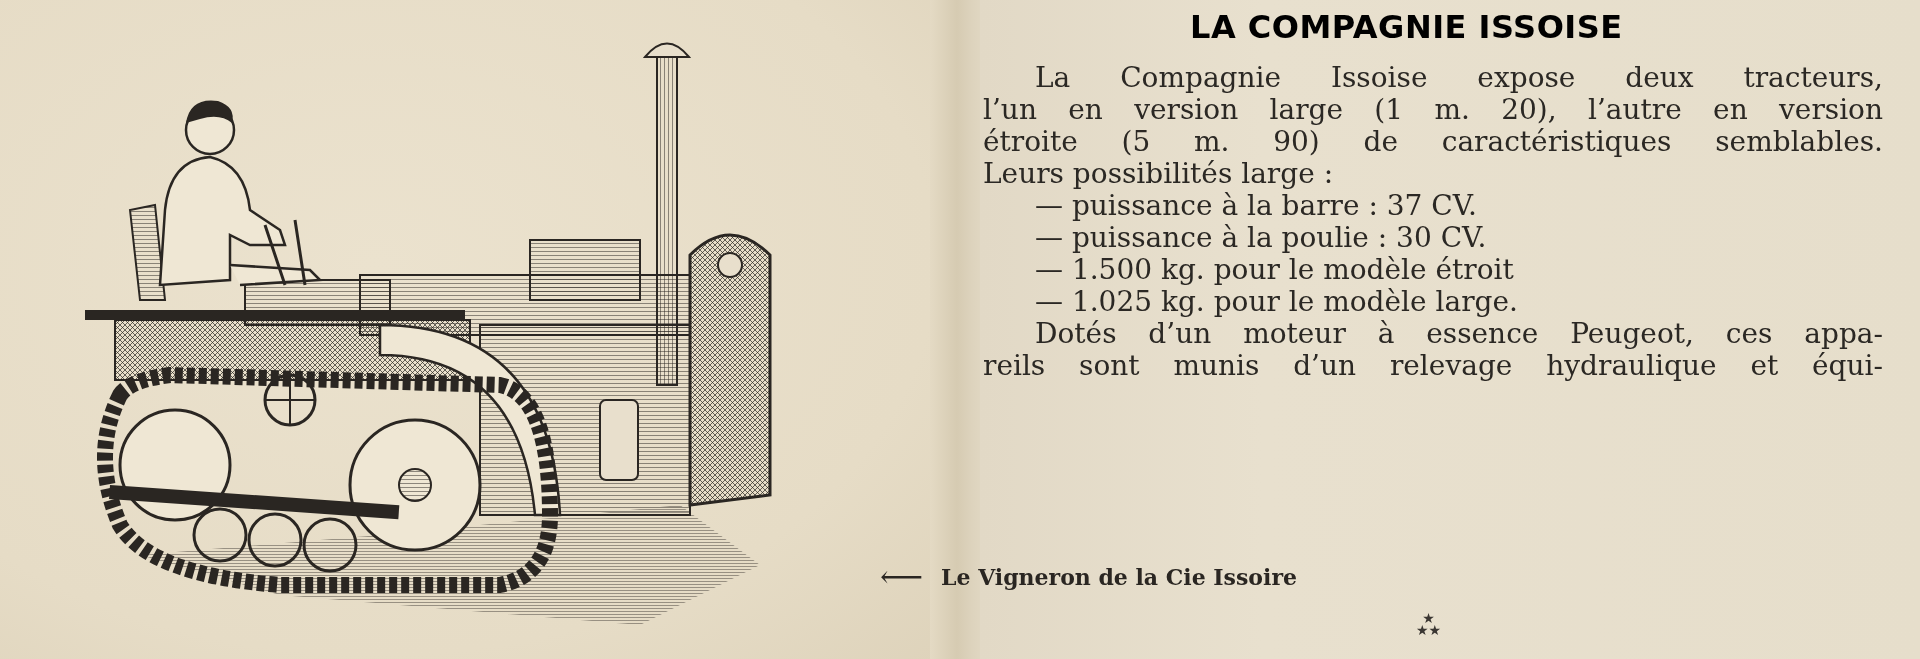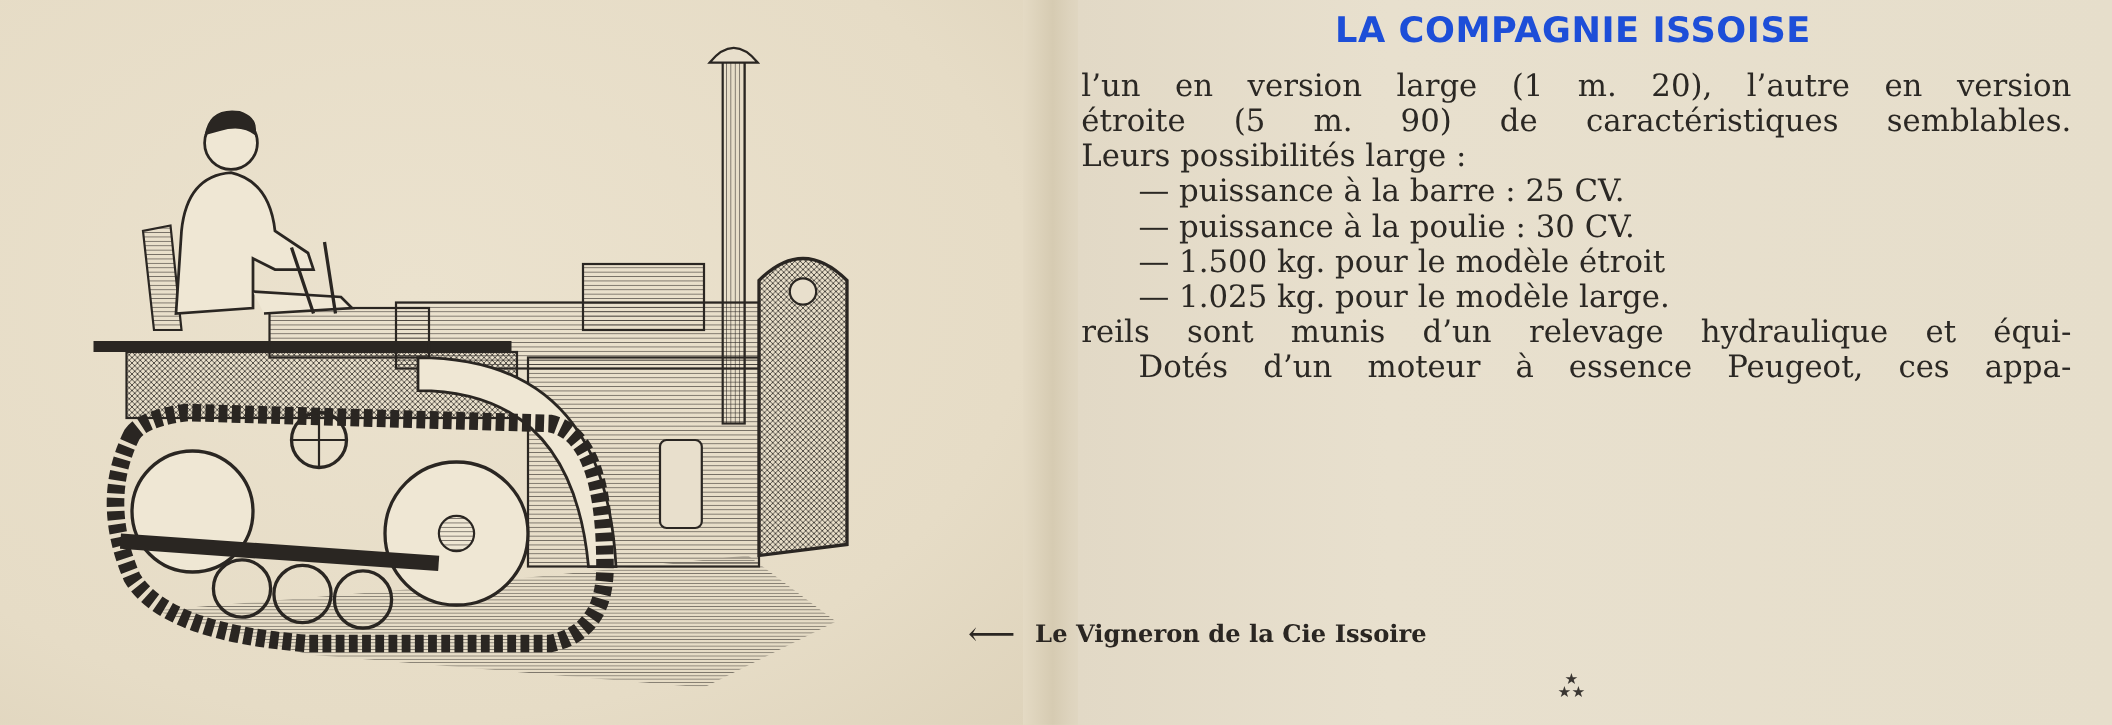--- a/index.html
+++ b/index.html
@@ -22,21 +22,21 @@
     background: linear-gradient(to right, #e2d9c6 0%, #e8e0ce 30%, #e6decb 100%);
   }
   
   .illustration { position: absolute; left: 80px; top: 35px; width: 700px; height: 590px; }
   .illustration svg { width: 100%; height: 100%; }
 
   
   .title {
     position: absolute; left: 1190px; top: 8px; width: 480px;
     font-family: "DejaVu Sans", sans-serif; font-weight: bold;
-    font-size: 32px; letter-spacing: 0.5px; color: #1d4ed8; text-align: center;
+    font-size: 32px; letter-spacing: 0.5px; color: #000000; text-align: left;
   }
   .body-text {
     position: absolute; left: 983px; top: 62px; width: 900px;
     font-size: 28px; line-height: 32px; color: #2b2824;
   }
   .para { text-align: justify; text-align-last: left; }
   .indent { text-indent: 52px; }
   .justify-full { text-align: justify; text-align-last: justify; }
   .list-line { padding-left: 52px; }
   .caption {
@@ -116,33 +116,34 @@
     <path d="M85 175 Q90 125 130 122 Q165 130 170 175 L200 195 L205 210 L170 210 L150 200 L150 245 L80 250 Z" fill="#efe7d4" stroke="#2a2622" stroke-width="2.5"></path>
     <path d="M150 230 L230 235 L240 245 L160 250" fill="#efe7d4" stroke="#2a2622" stroke-width="2.5"></path>
 
     <path d="M185 190 L205 250 M215 185 L225 250" stroke="#2a2622" stroke-width="3"></path>
   </svg>
 </div>
 
 <div class="title">LA COMPAGNIE ISSOISE</div>
 
 <div class="body-text">
+  <div class="para indent justify-full">La Compagnie Issoise expose deux tracteurs,</div>
   <div class="para justify-full">l’un en version large (1 m. 20), l’autre en version</div>
   <div class="para justify-full">étroite (5 m. 90) de caractéristiques semblables.</div>
   <div class="para">Leurs possibilités large :</div>
 
-  <div class="list-line">— puissance à la barre : 25 CV.</div>
+  <div class="list-line">— puissance à la barre : 37 CV.</div>
   <div class="list-line">— puissance à la poulie : 30 CV.</div>
 
 
   <div class="list-line">— 1.500 kg. pour le modèle étroit</div>
   <div class="list-line">— 1.025 kg. pour le modèle large.</div>
 
+  <div class="para indent justify-full">Dotés d’un moteur à essence Peugeot, ces appa-</div>
   <div class="para justify-full">reils sont munis d’un relevage hydraulique et équi-</div>
-  <div class="para indent justify-full">Dotés d’un moteur à essence Peugeot, ces appa-</div>
 </div>
 
 <div class="caption">
   <span class="arrow">⟵</span>
   <span>Le Vigneron de la Cie Issoire</span>
 </div>
 
 <div class="stars">
   <div>★</div>
   <div>★★</div>

